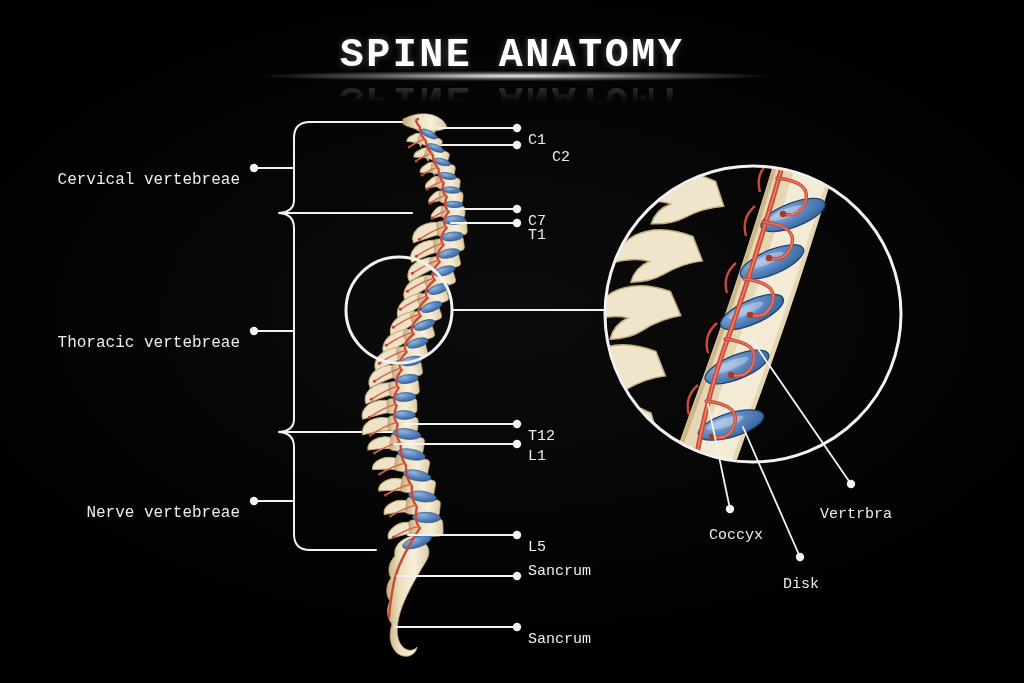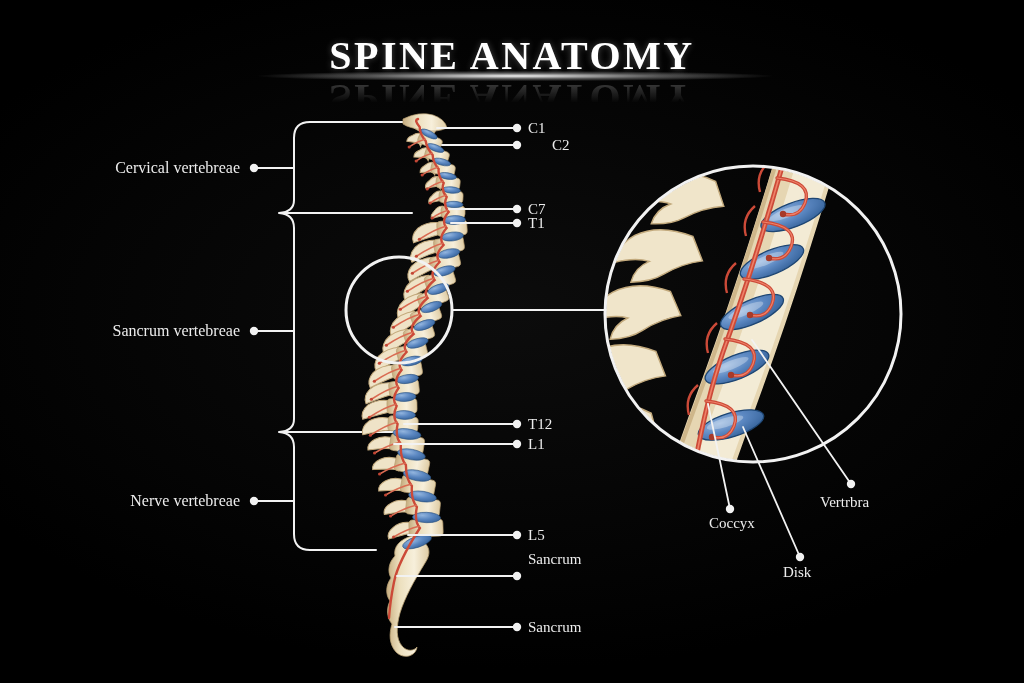--- a/index.html
+++ b/index.html
@@ -1,38 +1,38 @@
 <!DOCTYPE html>
 <html><head>
 <meta charset="utf-8">
 <style>
   html,body{margin:0;padding:0;background:#000;}
   .stage{
     position:relative;width:1024px;height:683px;overflow:hidden;
     background:radial-gradient(ellipse 62% 52% at 50% 46%, #0c0c0c 0%, #040404 68%, #000 100%);
-    font-family:Liberation Serif, serif;
+    font-family:Liberation Mono, monospace;
   }
   .glow{
     position:absolute;top:69px;left:165px;width:700px;height:14px;
     background:radial-gradient(ellipse 50% 50% at 50% 50%, rgba(255,255,255,.95) 0%, rgba(210,210,210,.38) 42%, rgba(120,120,120,0) 74%);
   }
   h1.title{
     position:absolute;top:36px;left:0;width:100%;margin:0;text-align:center;
     color:#fff;font-size:40px;font-weight:600;letter-spacing:2.5px;line-height:1;
     text-shadow:0 0 7px rgba(255,255,255,.28);
   }
   .title-reflection{
     position:absolute;top:78px;left:0;width:100%;text-align:center;
     font-size:40px;font-weight:600;letter-spacing:2.5px;line-height:1;
     transform:scaleY(-1);color:rgba(255,255,255,.30);
     -webkit-mask-image:linear-gradient(to top, rgba(0,0,0,.9) 0%, rgba(0,0,0,0) 62%);
             mask-image:linear-gradient(to top, rgba(0,0,0,.9) 0%, rgba(0,0,0,0) 62%);
   }
   svg.art{position:absolute;top:0;left:0;}
-  .lbl{position:absolute;color:#ededed;font-size:16px;transform:translateY(-50%);white-space:nowrap;}
+  .lbl{position:absolute;color:#ededed;font-size:16px;transform:translateY(-50%);white-space:nowrap;margin-top:12px;}
   .lbl-r{font-size:15px;}
 </style>
 </head>
 <body>
 
 <div class="stage">
 
   <div class="glow"></div>
   <h1 class="title">SPINE ANATOMY</h1>
   <div class="title-reflection">SPINE ANATOMY</div>
@@ -256,21 +256,21 @@
         <path d="M 752,340 L 851,484" stroke="#f2f2f2" stroke-width="1.8" fill="none" stroke-linecap="round"></path>
         <circle cx="851" cy="484" r="4.2" fill="#f2f2f2"></circle>
         <path d="M 743,427 L 800,557" stroke="#f2f2f2" stroke-width="1.8" fill="none" stroke-linecap="round"></path>
         <circle cx="800" cy="557" r="4.2" fill="#f2f2f2"></circle>
         <path d="M 708,404 L 730,509" stroke="#f2f2f2" stroke-width="1.8" fill="none" stroke-linecap="round"></path>
         <circle cx="730" cy="509" r="4.2" fill="#f2f2f2"></circle>
       </g>
     </svg>
 
   <div class="lbl" style="top:168px;right:784px">Cervical vertebreae</div>
-  <div class="lbl" style="top:331px;right:784px">Sancrum vertebreae</div>
+  <div class="lbl" style="top:331px;right:784px">Thoracic vertebreae</div>
   <div class="lbl" style="top:501px;right:784px">Nerve vertebreae</div>
 
   <div class="lbl lbl-r" style="top:128px;left:528px">C1</div>
   <div class="lbl lbl-r" style="top:145px;left:552px">C2</div>
   <div class="lbl lbl-r" style="top:209px;left:528px">C7</div>
   <div class="lbl lbl-r" style="top:223px;left:528px">T1</div>
   <div class="lbl lbl-r" style="top:424px;left:528px">T12</div>
   <div class="lbl lbl-r" style="top:444px;left:528px">L1</div>
   <div class="lbl lbl-r" style="top:535px;left:528px">L5</div>
   <div class="lbl lbl-r" style="top:559px;left:528px">Sancrum</div>

